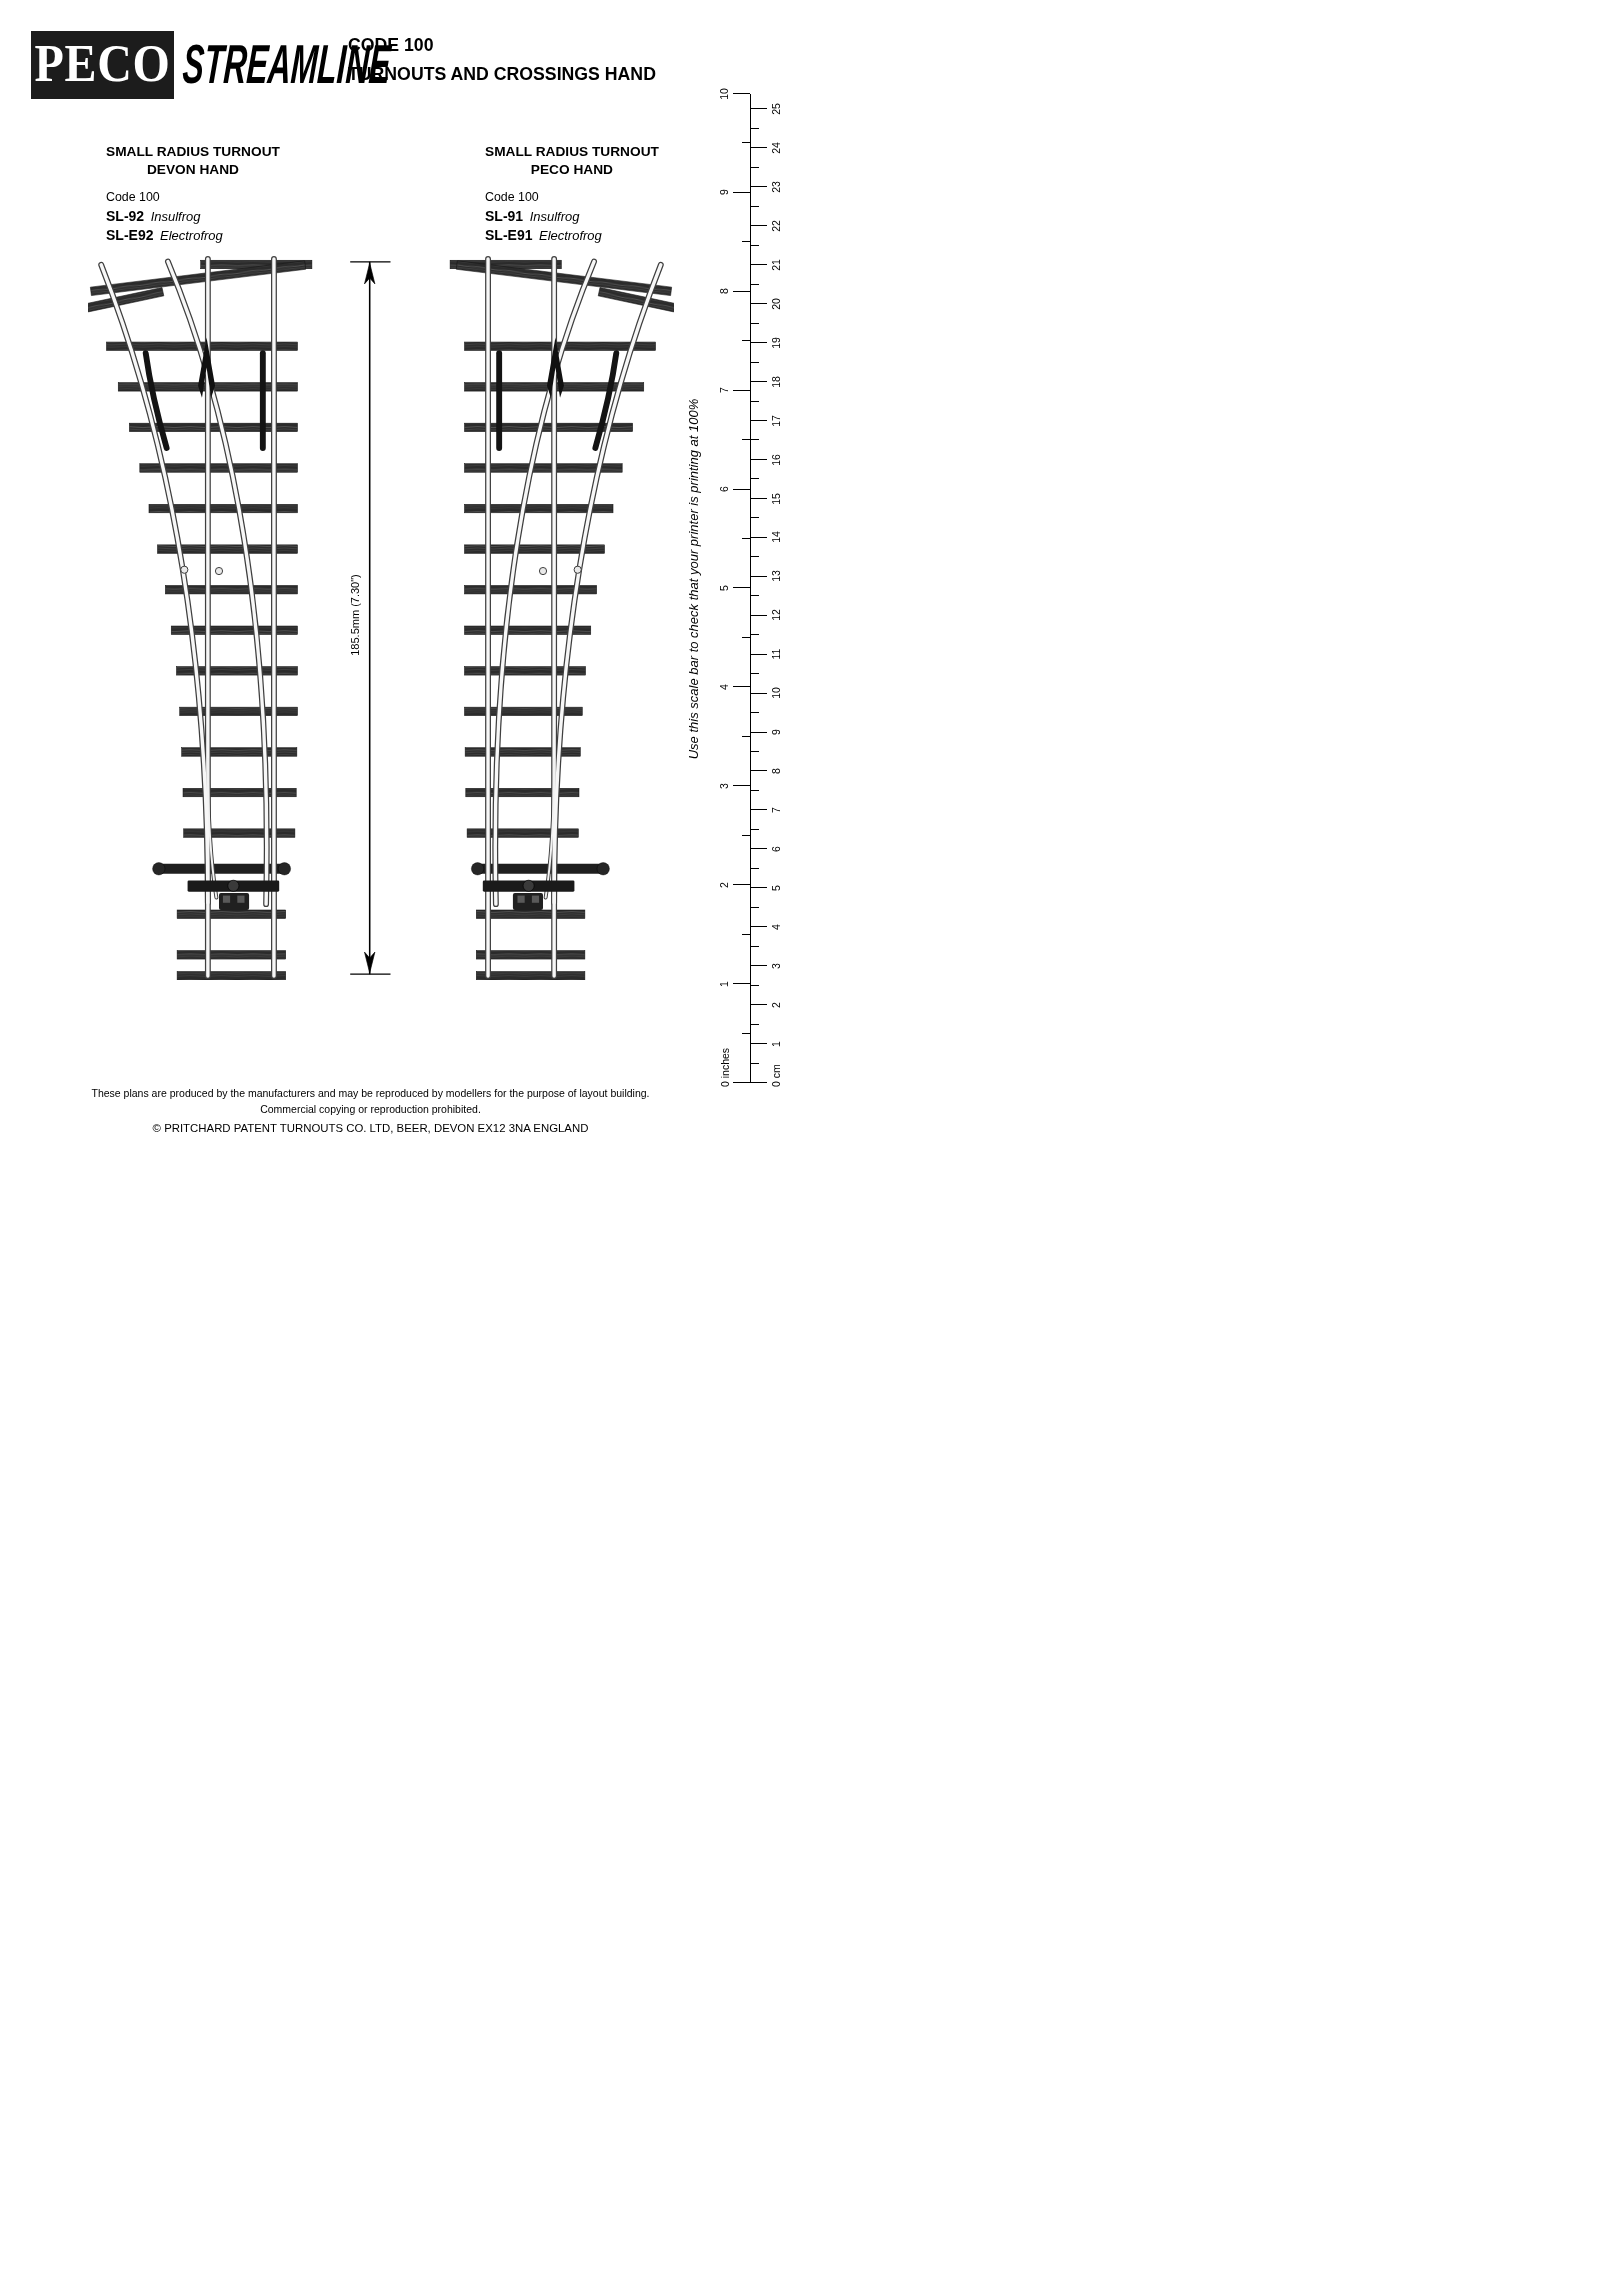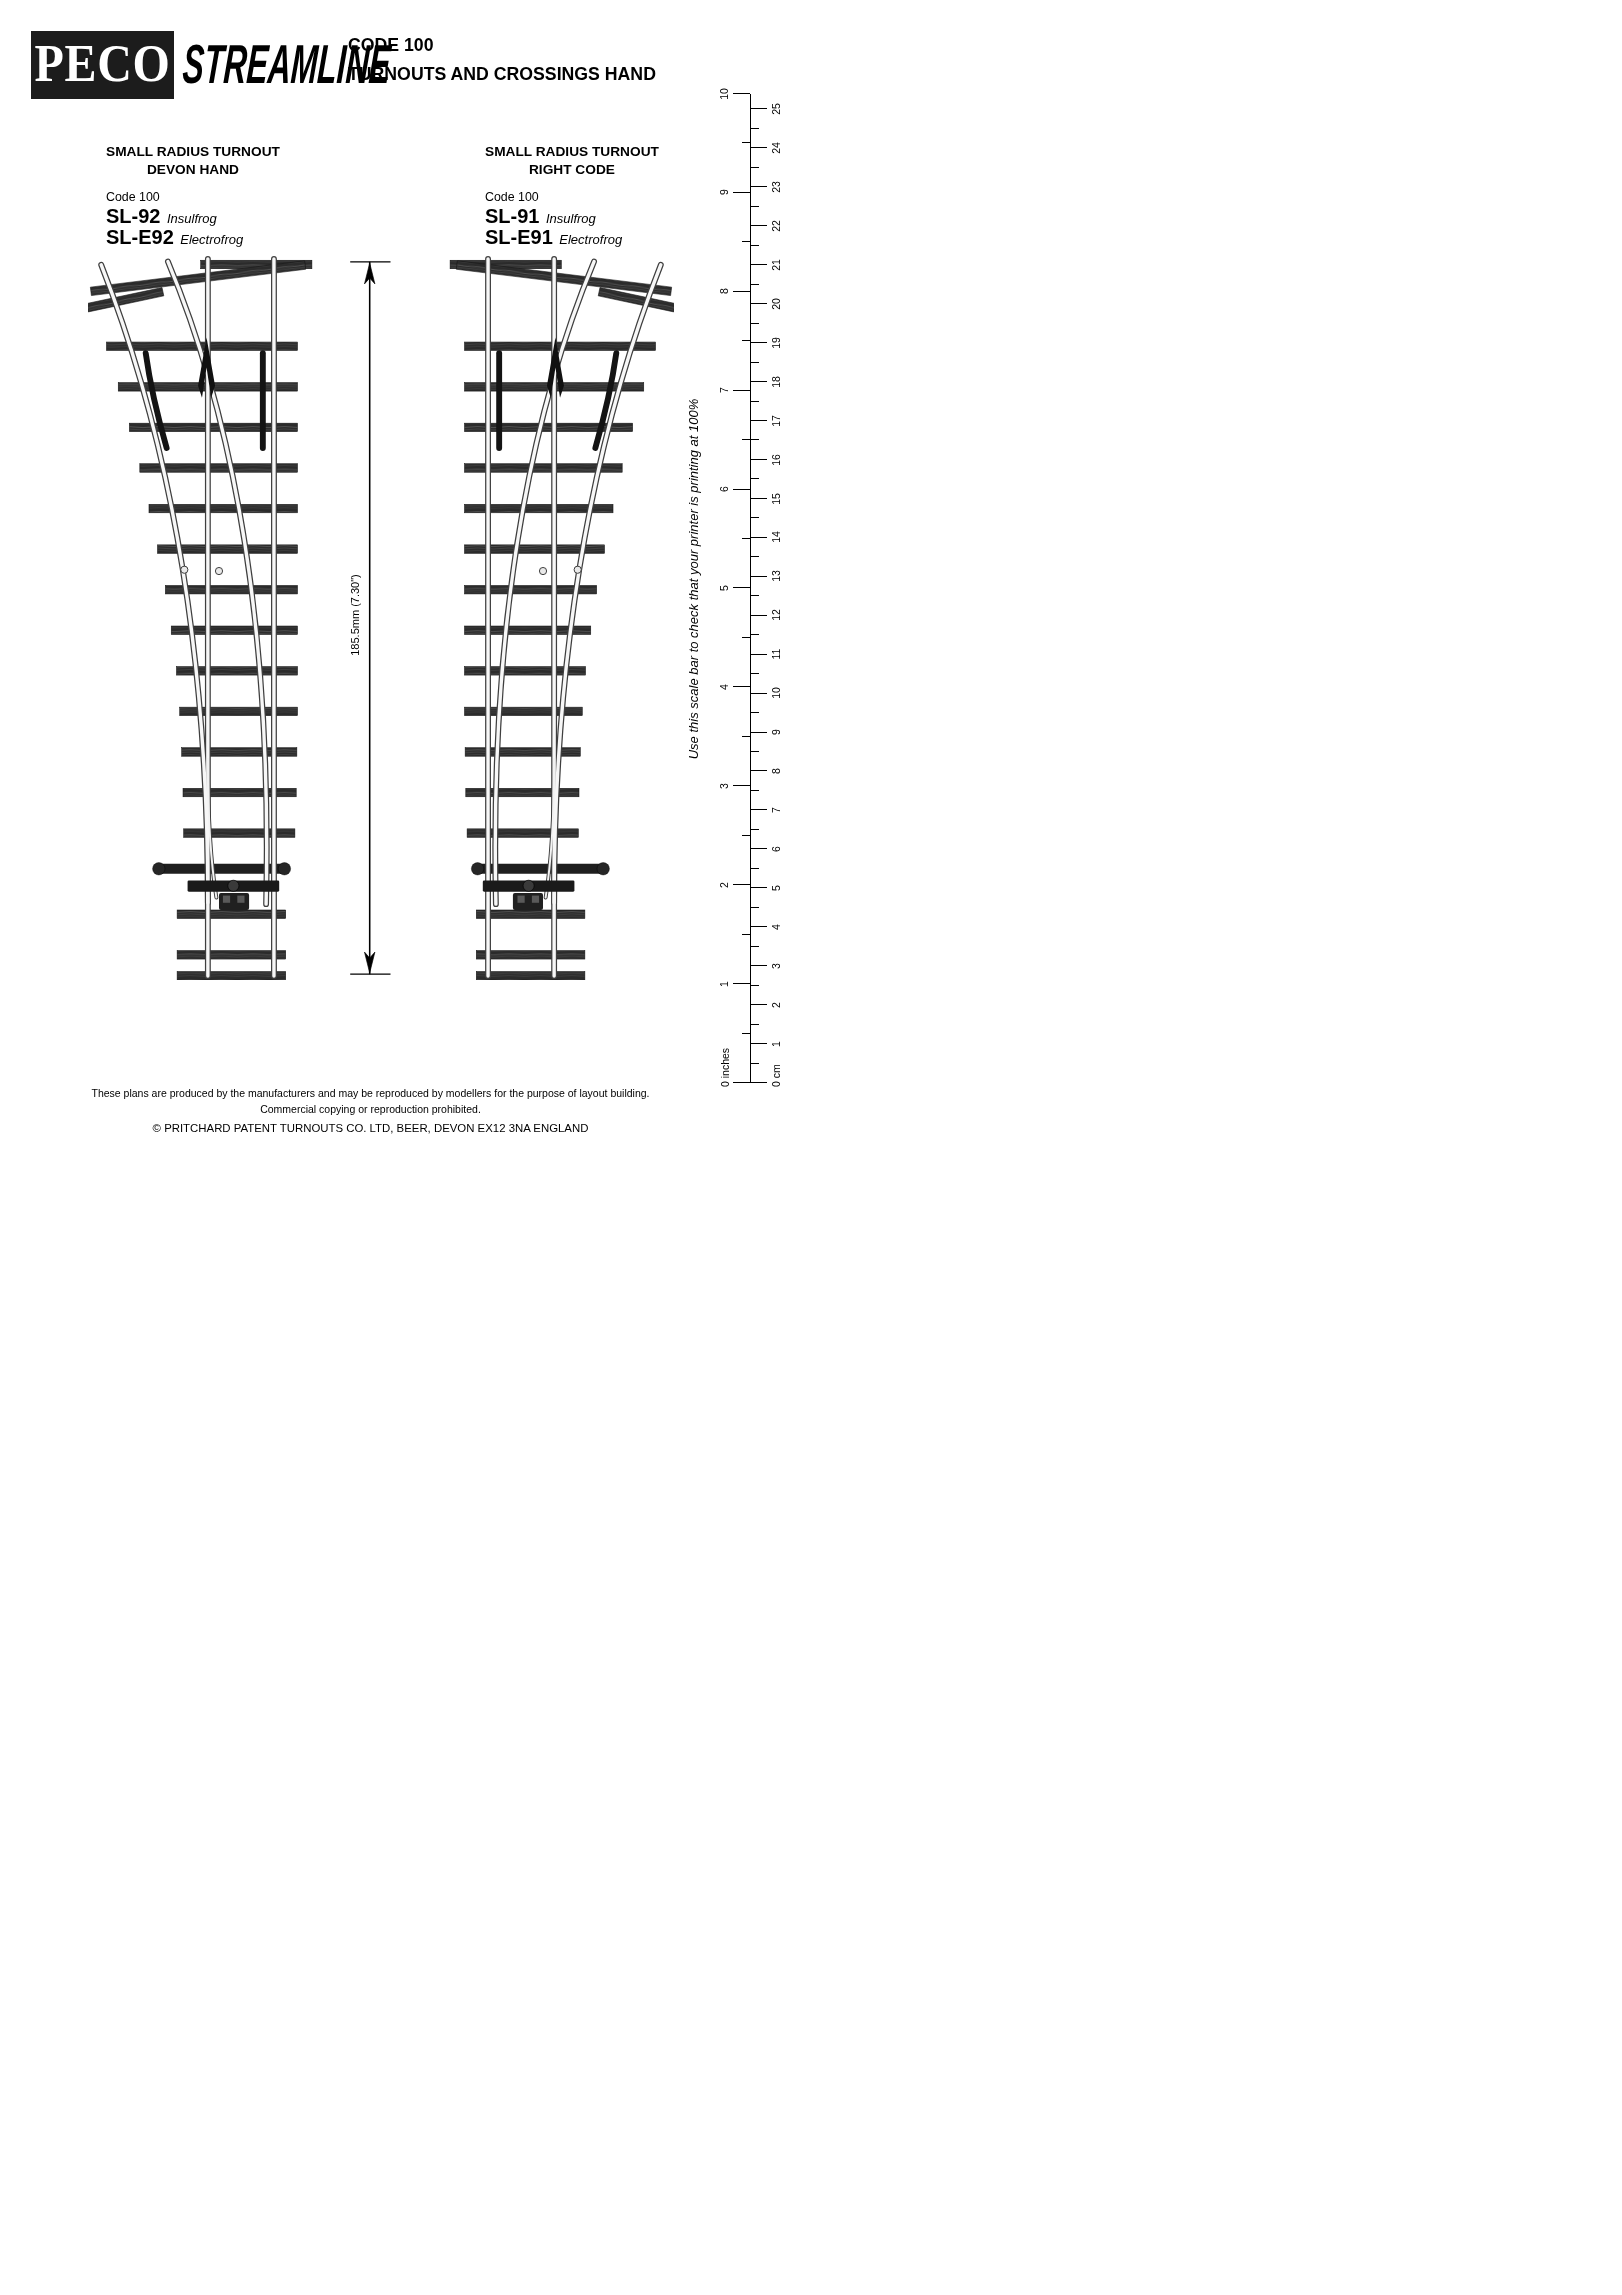--- a/index.html
+++ b/index.html
@@ -12,21 +12,21 @@
        color:#fff;line-height:65px;letter-spacing:0.7px;display:inline-block;transform:scaleY(1.08);}
   .streamline{left:183px;top:30px;height:69px;line-height:69px;
        font-weight:bold;font-style:italic;font-size:55px;letter-spacing:0px;
        transform:scaleX(0.58) skewX(-6deg);transform-origin:0 50%;white-space:nowrap;}
   .hdr-right{left:348px;top:31px;font-weight:bold;font-size:17.7px;line-height:29px;}
   
   .plan-block{font-size:13.7px;line-height:17.7px;}
   .plan-block .hd{font-weight:bold;text-align:center;}
   .plan-block .code{font-size:12.4px;margin-top:10.5px;}
   .sku-line{margin-top:1.3px;}
-  .sku{font-weight:bold;font-size:20px;}
+  .sku{font-weight:bold;font-size:14px;}
   .sku-type{font-style:italic;font-size:13px;margin-left:6.5px;}
   
   .dim-label{font-size:11px;white-space:nowrap;transform:translate(-50%,-50%) rotate(-90deg);}
   .scale-note{font-size:13px;font-style:italic;white-space:nowrap;
       transform:translate(-50%,-50%) rotate(-90deg);}
   .tick{position:absolute;background:#000;}
   .rlab{position:absolute;font-size:10.5px;white-space:nowrap;
       transform:translate(-50%,-50%) rotate(-90deg);}
   .rlab0{position:absolute;font-size:10.5px;white-space:nowrap;
       transform-origin:0 0;transform:rotate(-90deg);}
@@ -60,21 +60,21 @@
   <div class="sku-line">
     <span class="sku">SL-92</span><span class="sku-type">Insulfrog</span>
   </div>
   <div class="sku-line">
     <span class="sku">SL-E92</span><span class="sku-type">Electrofrog</span>
   </div>
 </div>
 
 <div class="abs plan-block" style="left:485px;top:143px;">
   <div class="hd">SMALL RADIUS TURNOUT</div>
-  <div class="hd">RIGHT CODE</div>
+  <div class="hd">PECO HAND</div>
   <div class="code">Code 100</div>
   <div class="sku-line">
     <span class="sku">SL-91</span><span class="sku-type">Insulfrog</span>
   </div>
   <div class="sku-line">
     <span class="sku">SL-E91</span><span class="sku-type">Electrofrog</span>
   </div>
 </div>
 
 <svg class="abs" style="left:88px;top:255px;" width="226" height="725" viewBox="0 0 345 1108">

